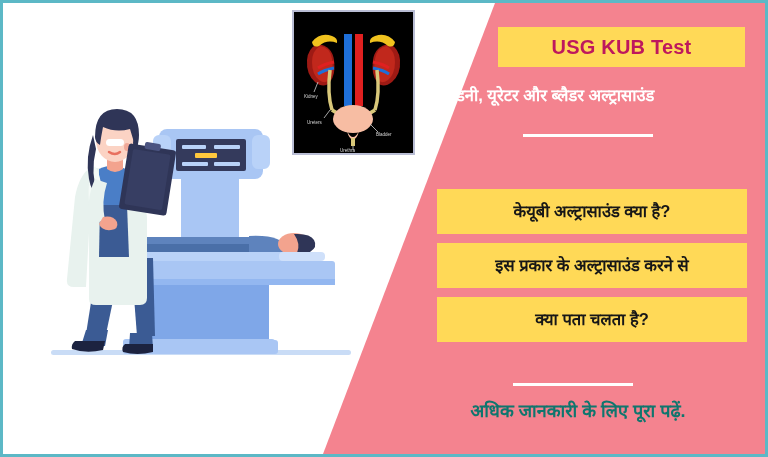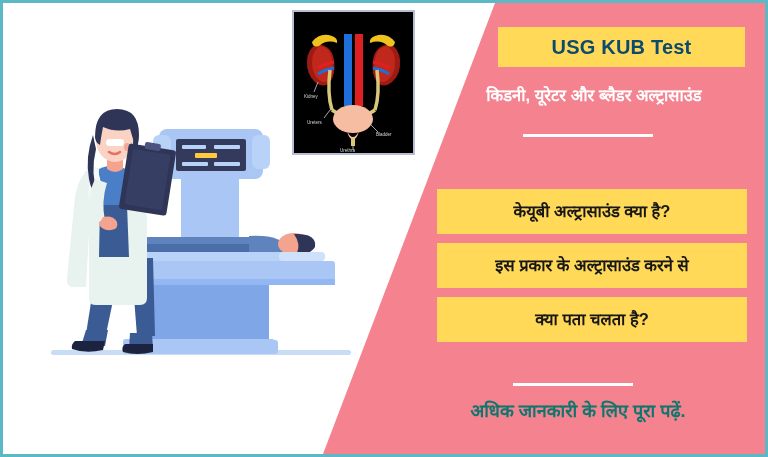--- a/index.html
+++ b/index.html
@@ -55,28 +55,27 @@
   }
   .content > *{pointer-events:auto;}
   .title-box{
     position:absolute;
     left:495px;top:24px;
     width:247px;height:40px;
     background:#ffd957;
     display:flex;align-items:center;justify-content:center;
   }
   .title-box span{
-    font-size:20px;font-weight:bold;color:#0c4a6e;
+    font-size:20px;font-weight:bold;color:#be185d;
     letter-spacing:0.2px;
   }
   .subtitle{
     position:absolute;
     left:436px;top:80px;
     width:310px;
-    text-align:center;
     color:#ffffff;
     font-size:16.5px;
     font-weight:bold;
     font-family:"Liberation Sans","DejaVu Sans",sans-serif;
   }
   .divider-top{
     position:absolute;
     left:520px;top:131px;
     width:130px;height:3px;
     background:#ffffff;

